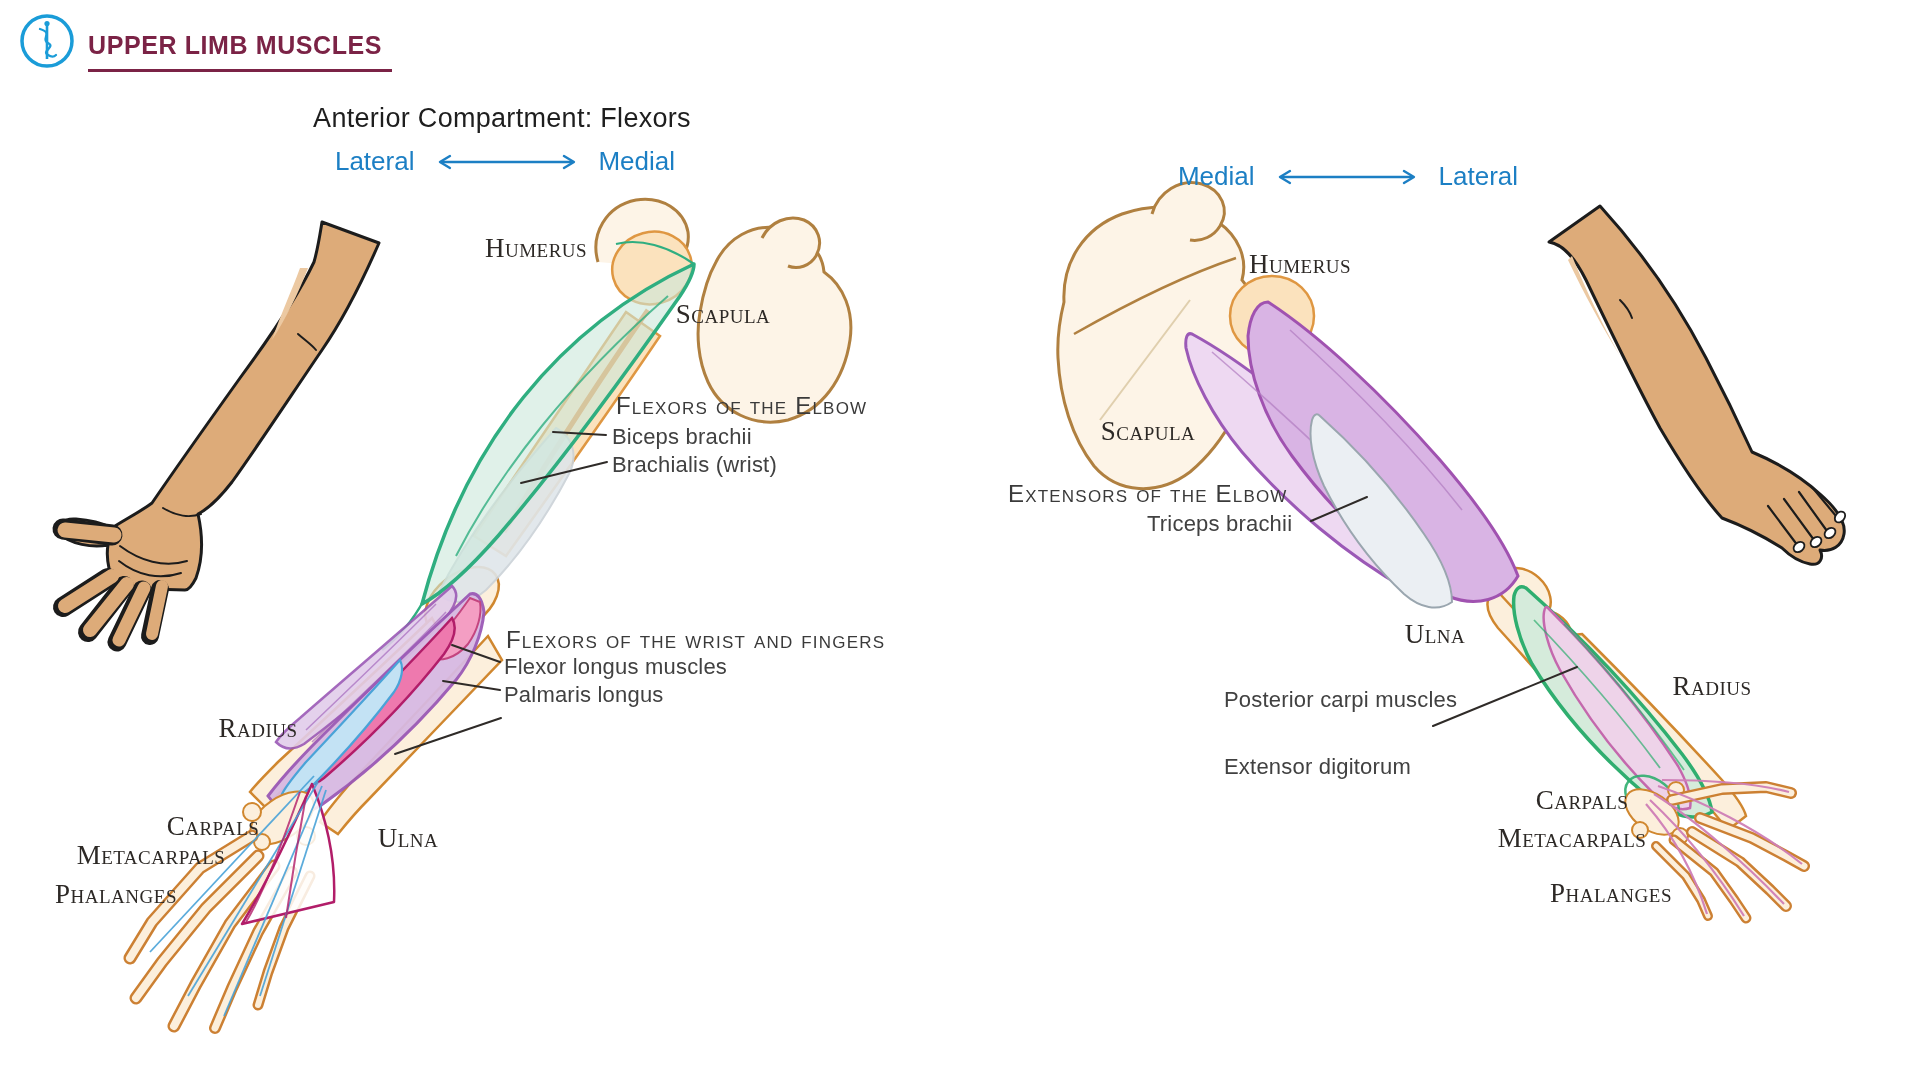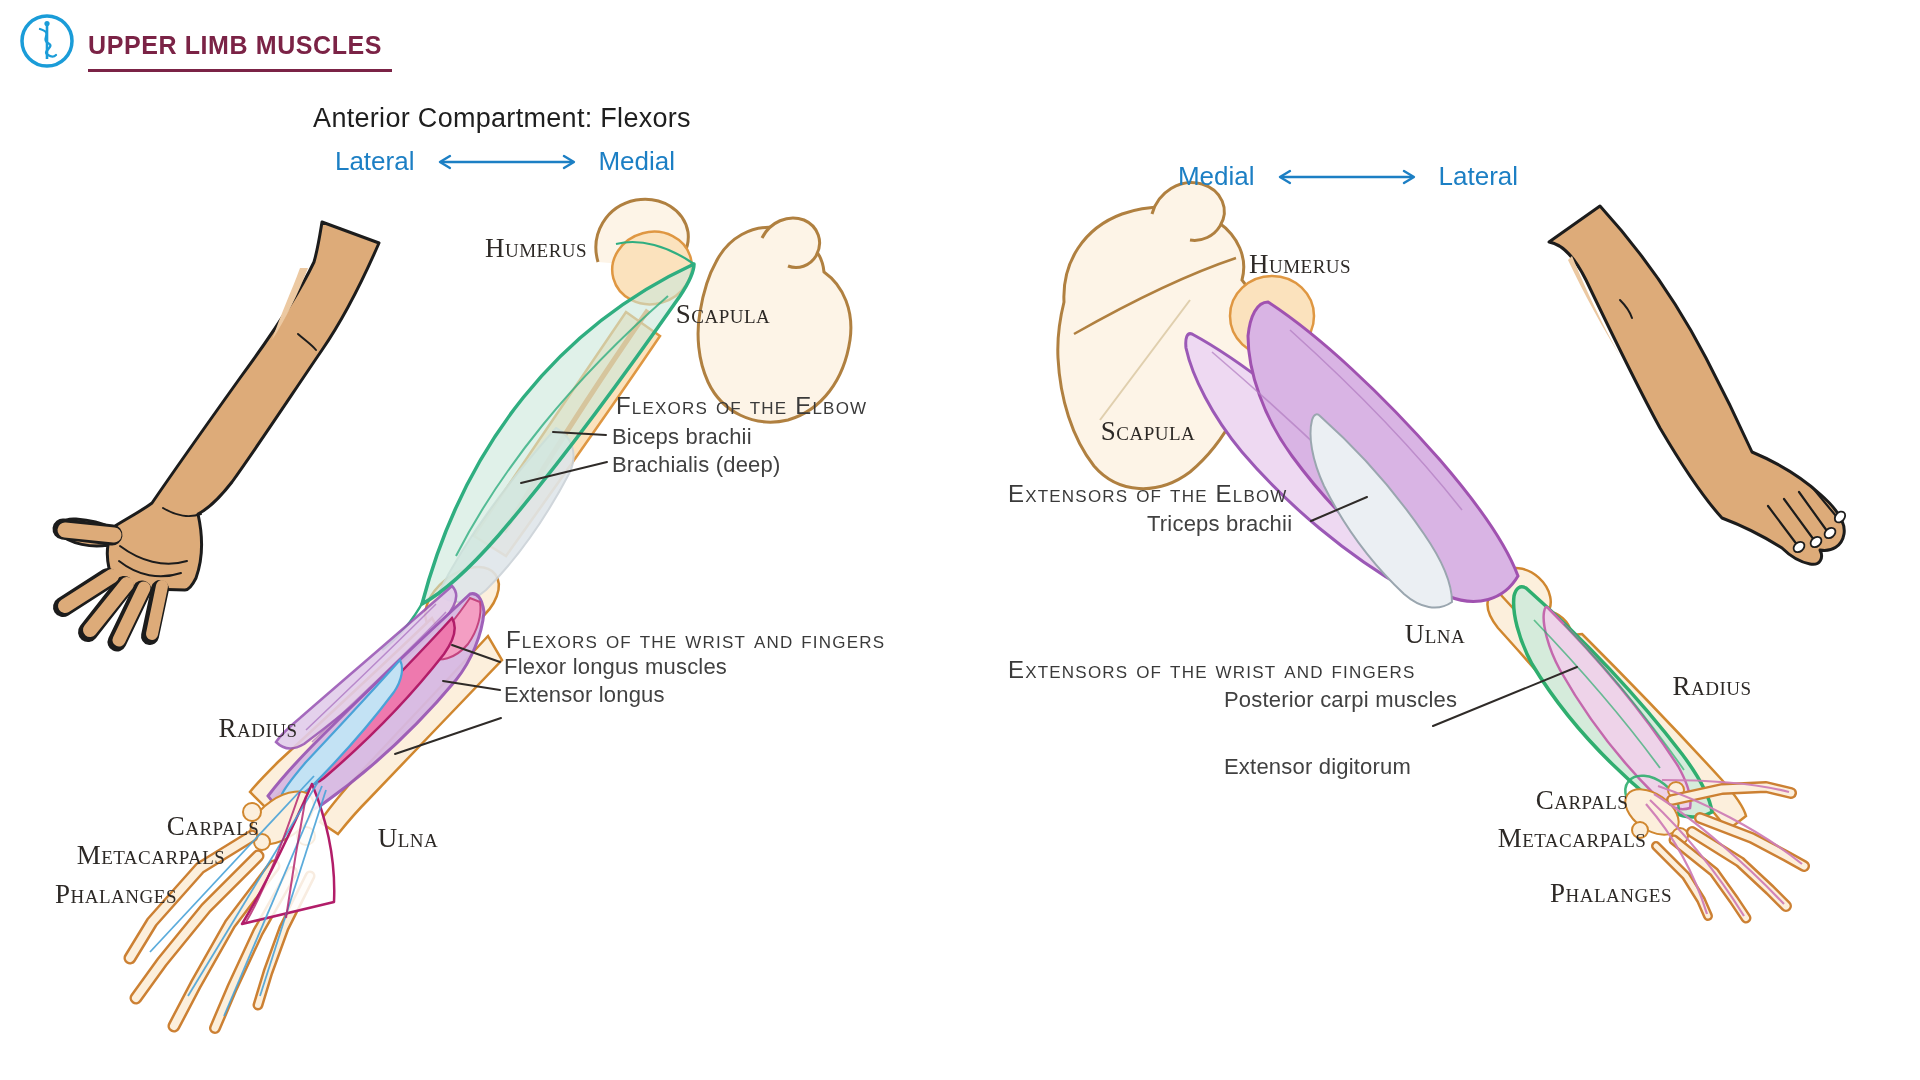--- a/index.html
+++ b/index.html
@@ -249,25 +249,25 @@
       <polyline points="135,3 145,9 135,15" fill="none" stroke="#1c7fc4" stroke-width="2.4" stroke-linecap="round" stroke-linejoin="round"></polyline>
     </svg>
     <span>Medial</span>
   </div>
 
   <div class="abs cx bone-label" style="left:536px;top:233px;">Humerus</div>
   <div class="abs cx bone-label" style="left:723px;top:299px;">Scapula</div>
 
   <div class="abs group-heading" style="left:616px;top:392px;">Flexors of the Elbow</div>
   <div class="abs muscle-item" style="left:612px;top:424px;">Biceps brachii</div>
-  <div class="abs muscle-item" style="left:612px;top:452px;">Brachialis (deep)</div>
+  <div class="abs muscle-item" style="left:612px;top:452px;">Brachialis (wrist)</div>
 
   <div class="abs group-heading" style="left:506px;top:626px;">Flexors of the wrist and fingers</div>
   <div class="abs muscle-item" style="left:504px;top:654px;">Flexor longus muscles</div>
-  <div class="abs muscle-item" style="left:504px;top:682px;">Extensor longus</div>
+  <div class="abs muscle-item" style="left:504px;top:682px;">Palmaris longus</div>
 
   <div class="abs cx bone-label" style="left:258px;top:713px;">Radius</div>
   <div class="abs cx bone-label" style="left:213px;top:811px;">Carpals</div>
   <div class="abs cx bone-label" style="left:151px;top:840px;">Metacarpals</div>
   <div class="abs cx bone-label" style="left:116px;top:879px;">Phalanges</div>
   <div class="abs cx bone-label" style="left:408px;top:823px;">Ulna</div>
 
 
   <div class="abs cx dir-row" style="left:1348px;top:161px;">
     <span>Medial</span>
@@ -280,21 +280,20 @@
   </div>
 
   <div class="abs cx bone-label" style="left:1300px;top:249px;">Humerus</div>
   <div class="abs cx bone-label" style="left:1148px;top:416px;">Scapula</div>
 
   <div class="abs group-heading" style="left:1008px;top:480px;">Extensors of the Elbow</div>
   <div class="abs muscle-item" style="left:1147px;top:511px;">Triceps brachii</div>
 
   <div class="abs cx bone-label" style="left:1435px;top:619px;">Ulna</div>
 
-  <div class="abs group-heading" style="left:1008px;top:656px;">Extensors of the wrist and fingers</div>
   <div class="abs muscle-item" style="left:1224px;top:687px;">Posterior carpi muscles</div>
   <div class="abs muscle-item" style="left:1224px;top:713px;margin-top:41px;">Extensor digitorum</div>
 
   <div class="abs cx bone-label" style="left:1712px;top:671px;">Radius</div>
   <div class="abs cx bone-label" style="left:1582px;top:785px;">Carpals</div>
   <div class="abs cx bone-label" style="left:1572px;top:823px;">Metacarpals</div>
   <div class="abs cx bone-label" style="left:1611px;top:878px;">Phalanges</div>
 
 </div>
 

